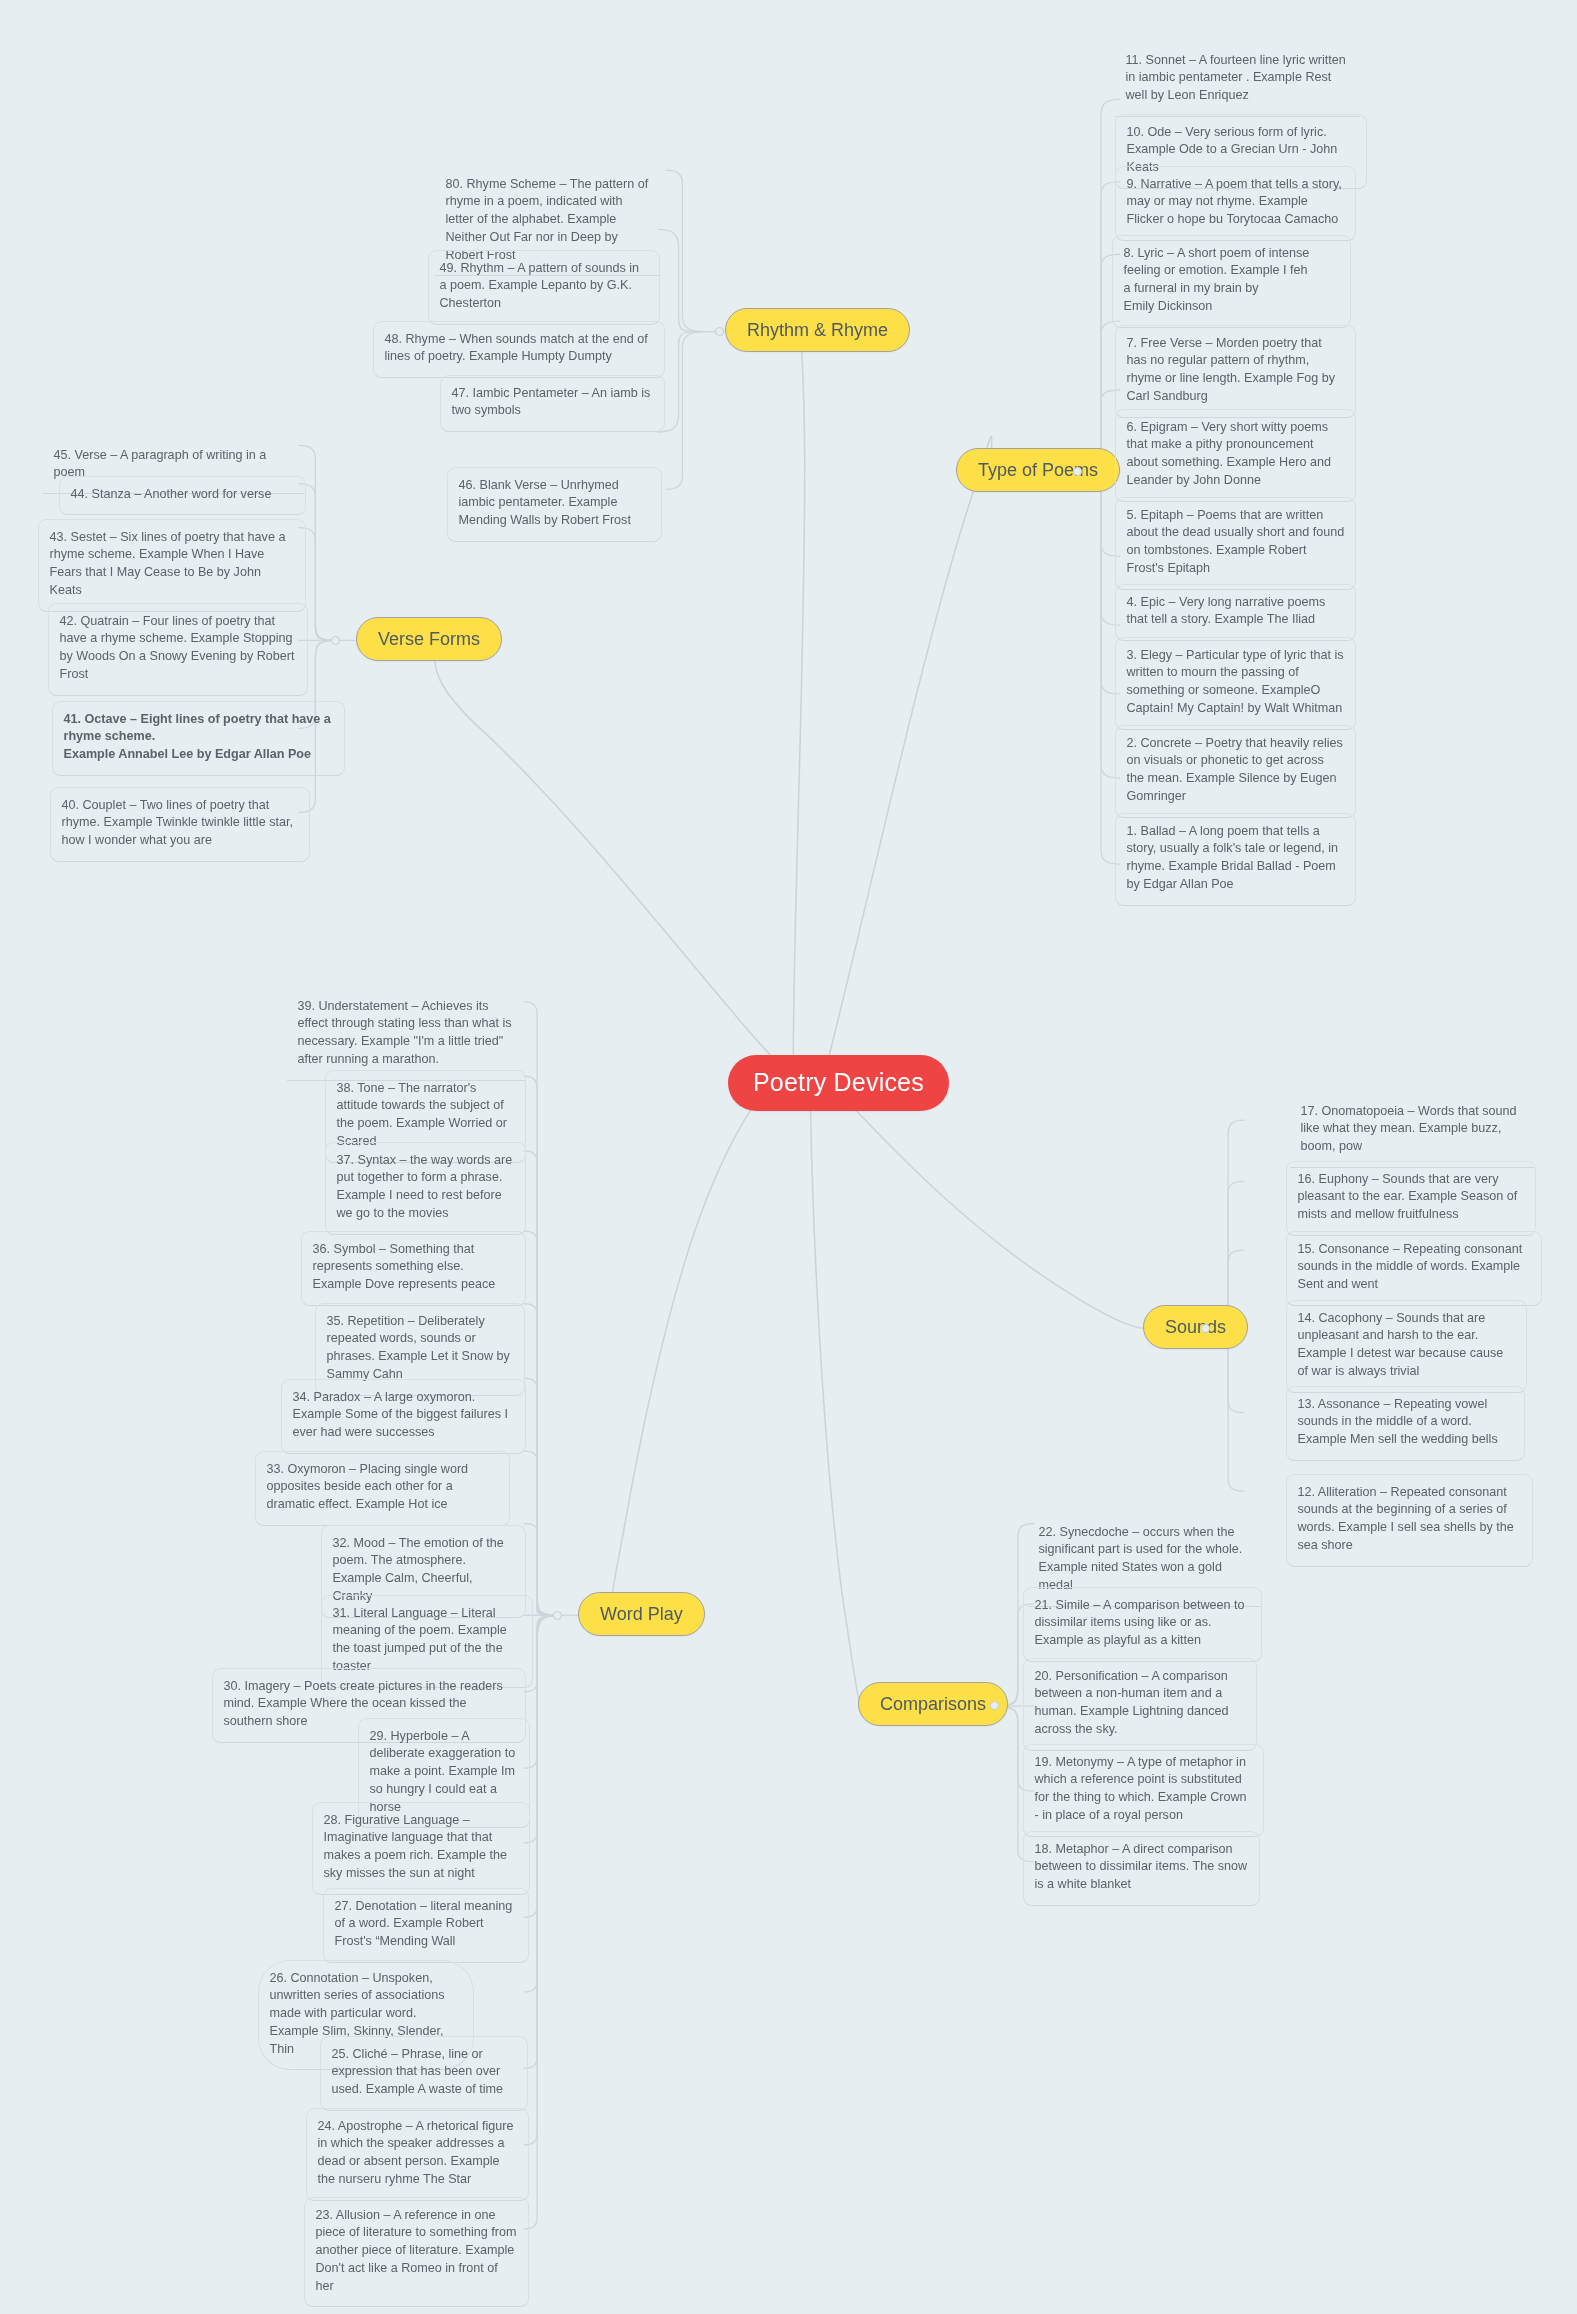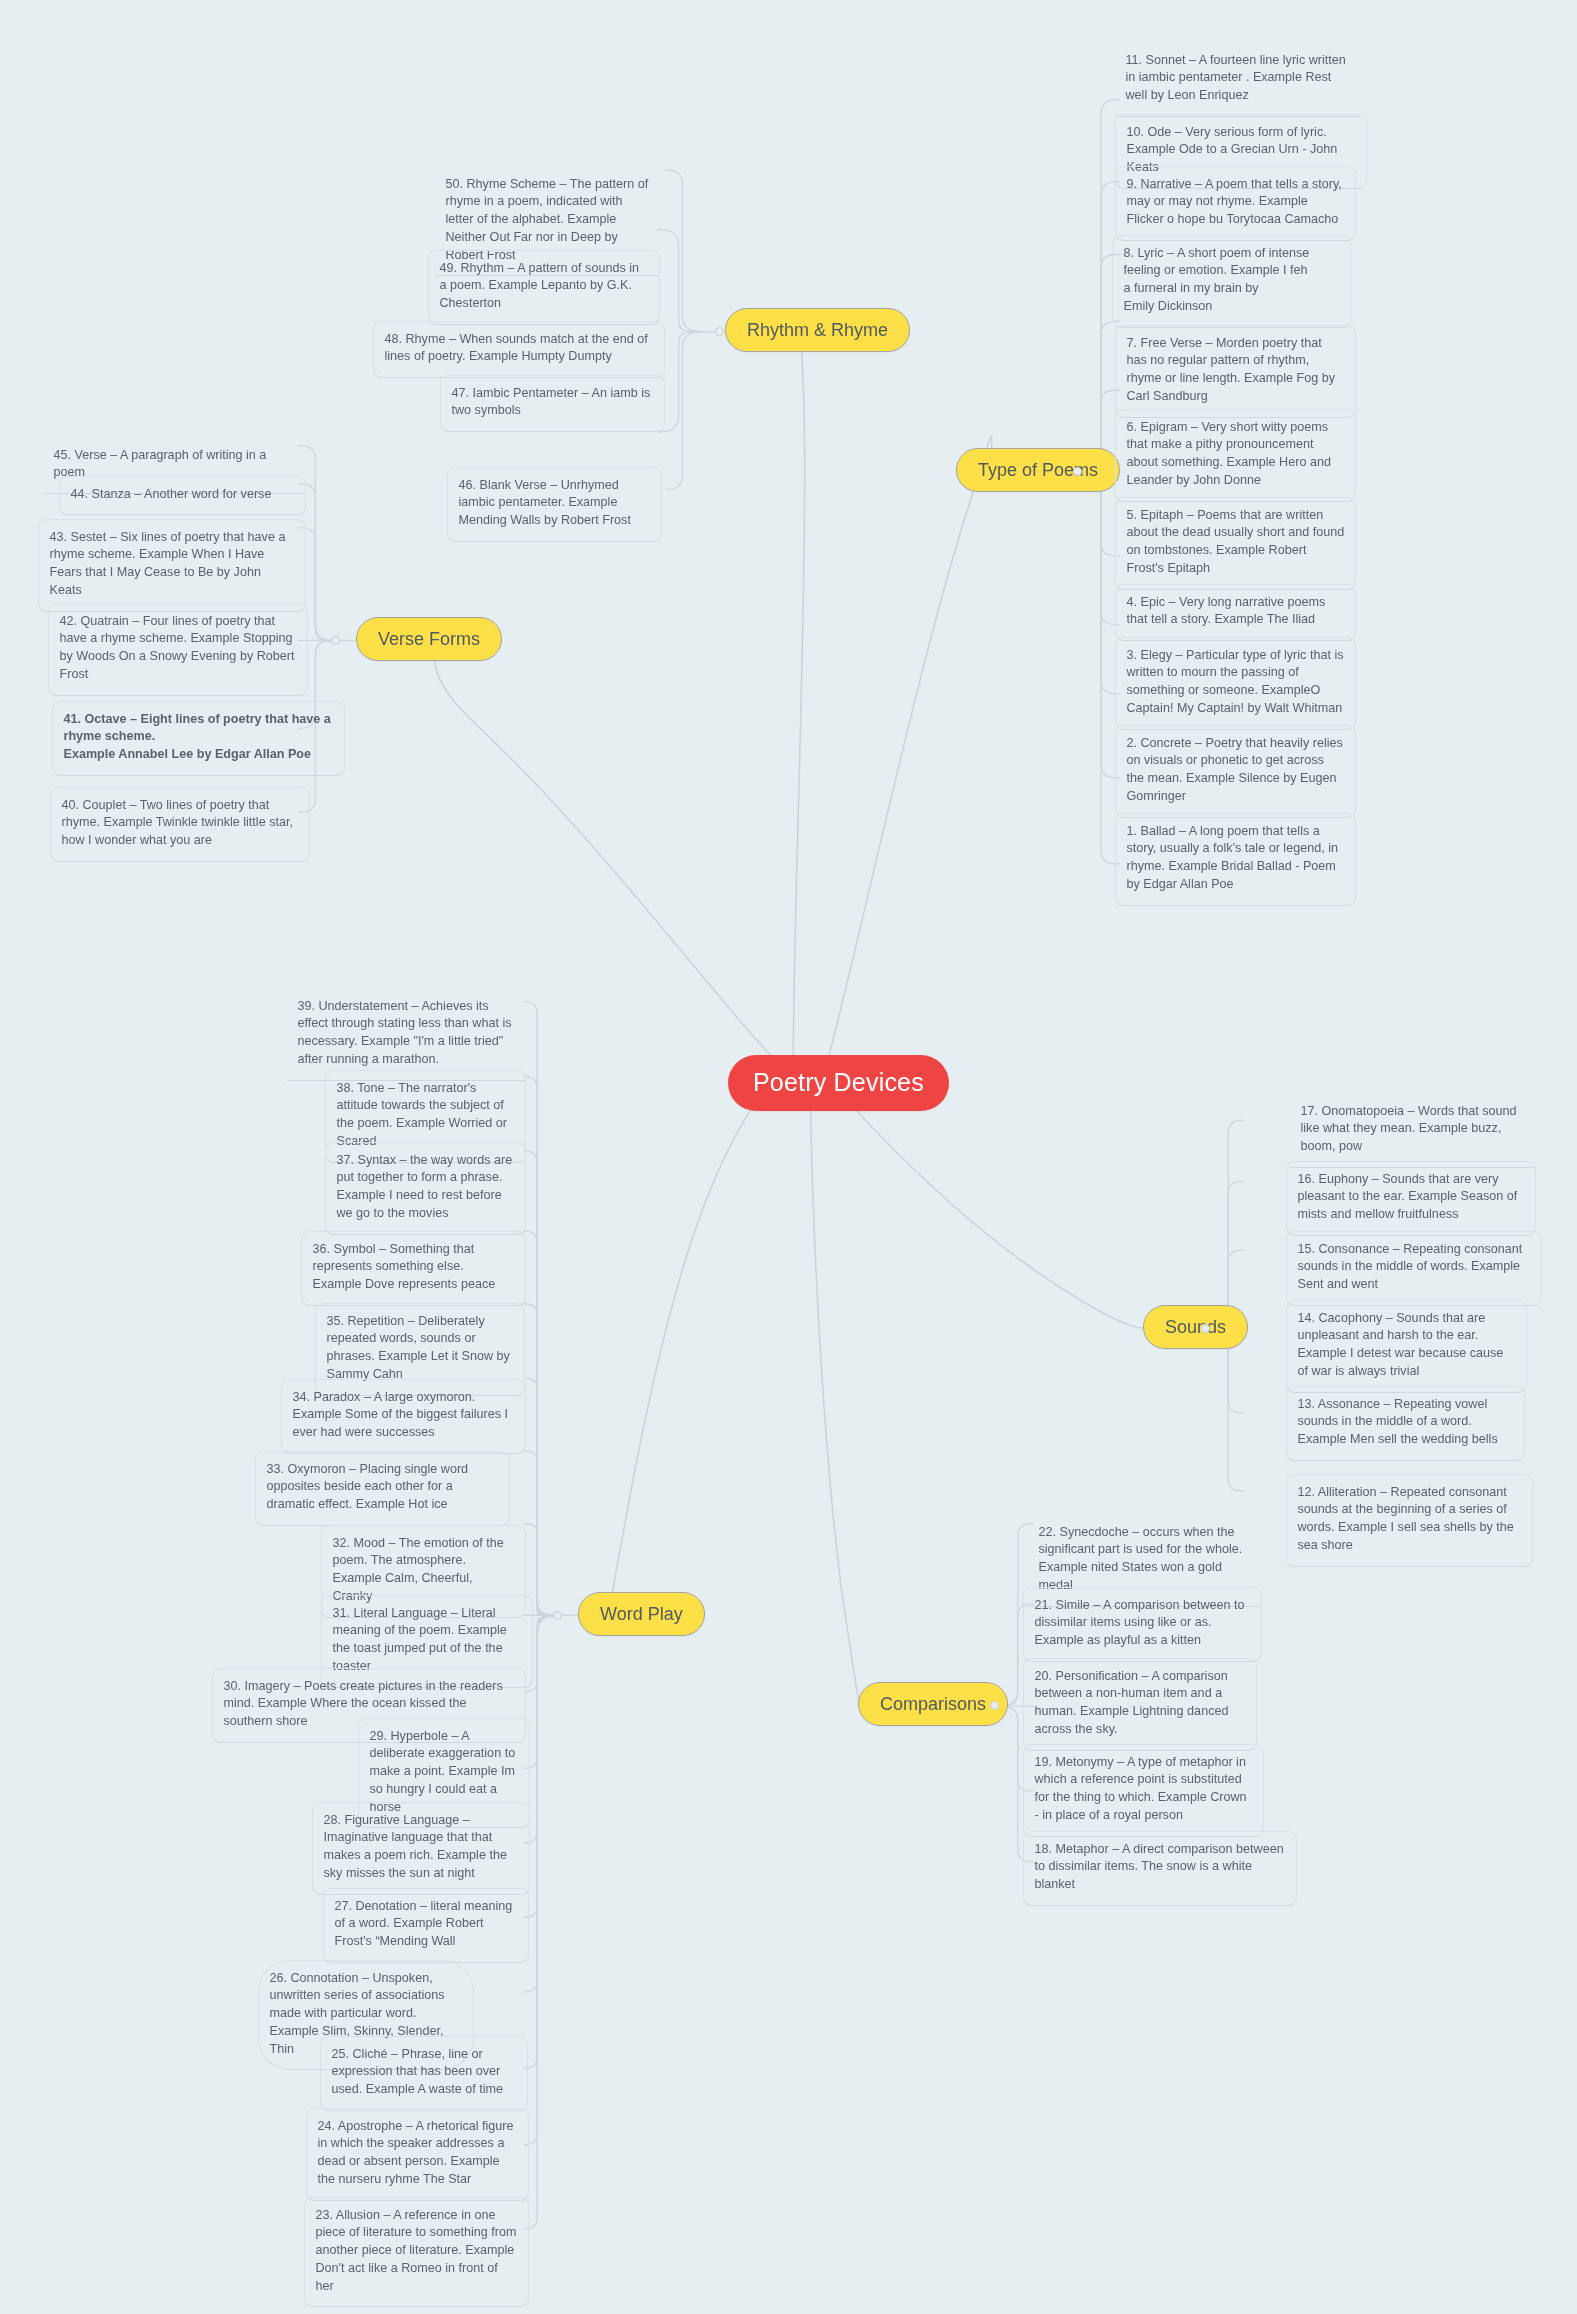--- a/index.html
+++ b/index.html
@@ -197,21 +197,21 @@
     <span>Sounds</span>
   </div>
   <div class="dot" style="left:1201px; top:1324px;"></div>
 
   <div class="branch-node" style="left:858px; top:1682px;">
     <span>Comparisons</span>
   </div>
   <div class="dot" style="left:990px; top:1701px;"></div>
 
   <div class="leaf plain" style="left:435px; top:167px; width:225px;">
-    <span class="leaf-text">50. Rhyme Scheme – The pattern of rhyme in a poem, indicated with letter of the alphabet. Example Neither Out Far nor in Deep by Robert Frost</span>
+    <span class="leaf-text">80. Rhyme Scheme – The pattern of rhyme in a poem, indicated with letter of the alphabet. Example Neither Out Far nor in Deep by Robert Frost</span>
   </div>
   <div class="leaf boxed" style="left:428px; top:250px; width:232px;">
     <span class="leaf-text">49. Rhythm – A pattern of sounds in a poem. Example Lepanto by G.K. Chesterton</span>
   </div>
   <div class="leaf boxed" style="left:373px; top:321px; width:292px;">
     <span class="leaf-text">48. Rhyme – When sounds match at the end of lines of poetry. Example Humpty Dumpty</span>
   </div>
   <div class="leaf boxed" style="left:440px; top:375px; width:225px;">
     <span class="leaf-text">47. Iambic Pentameter – An iamb is two symbols</span>
   </div>
@@ -334,21 +334,21 @@
   </div>
   <div class="leaf boxed" style="left:1023px; top:1587px; width:239px;">
     <span class="leaf-text">21. Simile – A comparison between to dissimilar items using like or as. Example as playful as a kitten</span>
   </div>
   <div class="leaf boxed" style="left:1023px; top:1658px; width:234px;">
     <span class="leaf-text">20. Personification – A comparison between a non-human item and a human. Example Lightning danced across the sky.</span>
   </div>
   <div class="leaf boxed" style="left:1023px; top:1744px; width:241px;">
     <span class="leaf-text">19. Metonymy – A type of metaphor in which a reference point is substituted for the thing to which. Example Crown - in place of a royal person</span>
   </div>
-  <div class="leaf boxed" style="left:1023px; top:1831px; width:274px;">
+  <div class="leaf boxed" style="left:1023px; top:1831px; width:237px;">
     <span class="leaf-text">18. Metaphor – A direct comparison between to dissimilar items. The snow is a white blanket</span>
   </div>
 
   <div class="leaf plain" style="left:1290px; top:1094px; width:244px;">
     <span class="leaf-text">17. Onomatopoeia – Words that sound like what they mean. Example buzz, boom, pow</span>
   </div>
   <div class="leaf boxed" style="left:1286px; top:1161px; width:250px;">
     <span class="leaf-text">16. Euphony – Sounds that are very pleasant to the ear. Example Season of mists and mellow fruitfulness</span>
   </div>
   <div class="leaf boxed" style="left:1286px; top:1231px; width:256px;">

